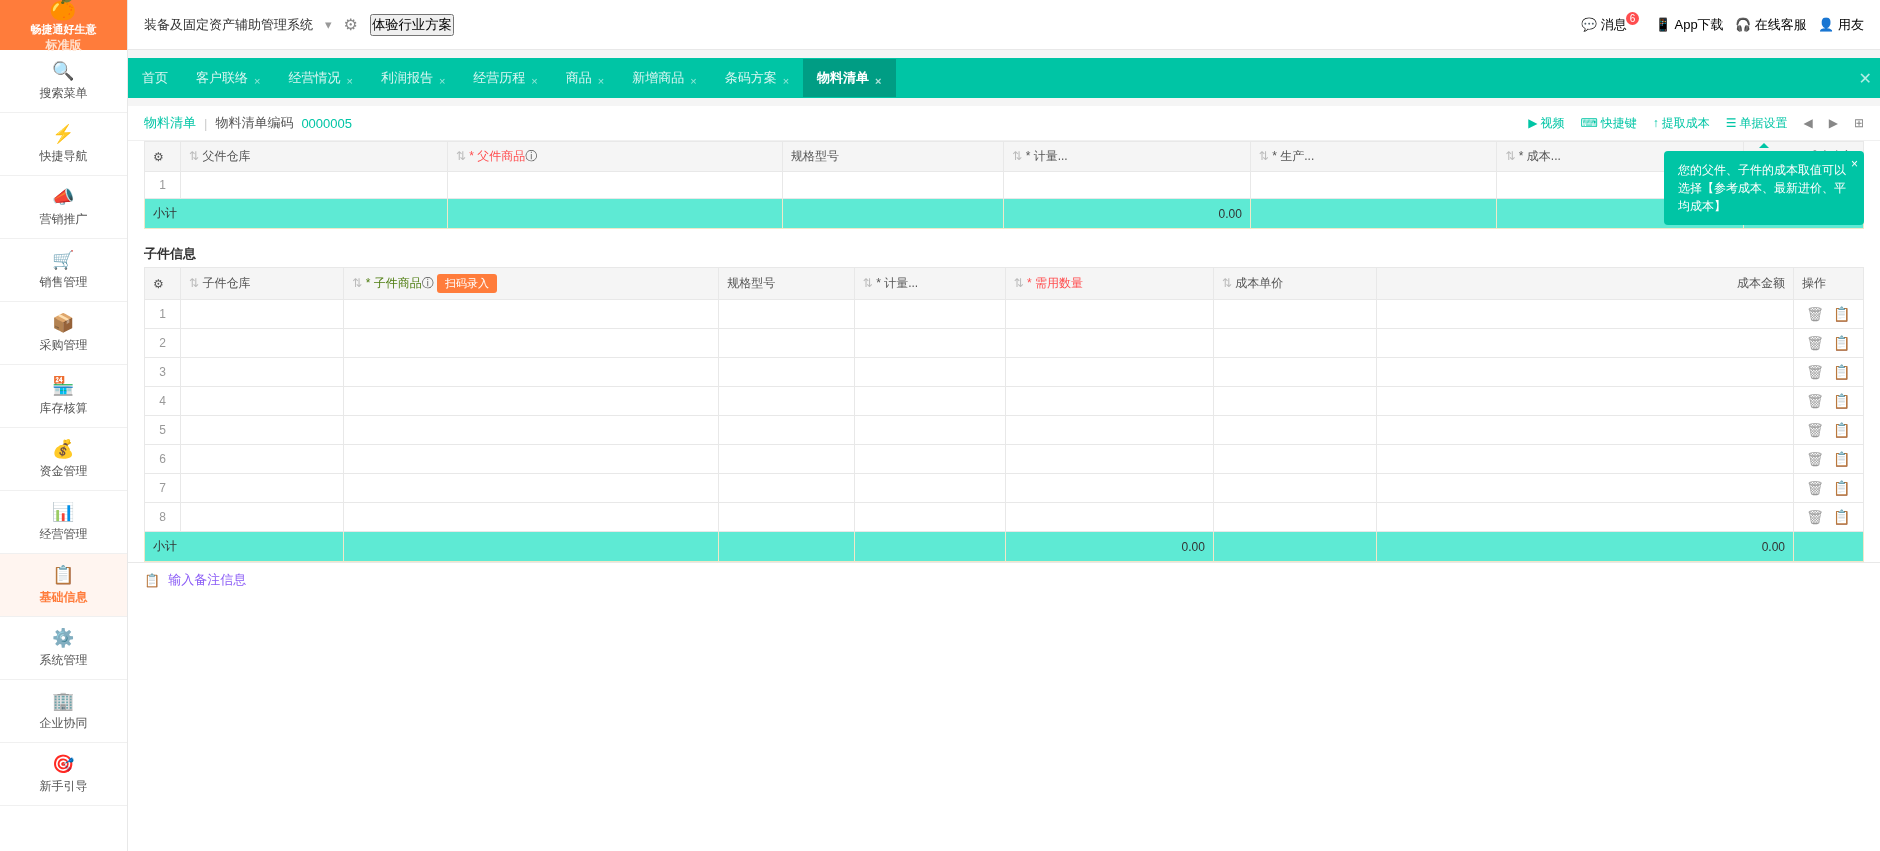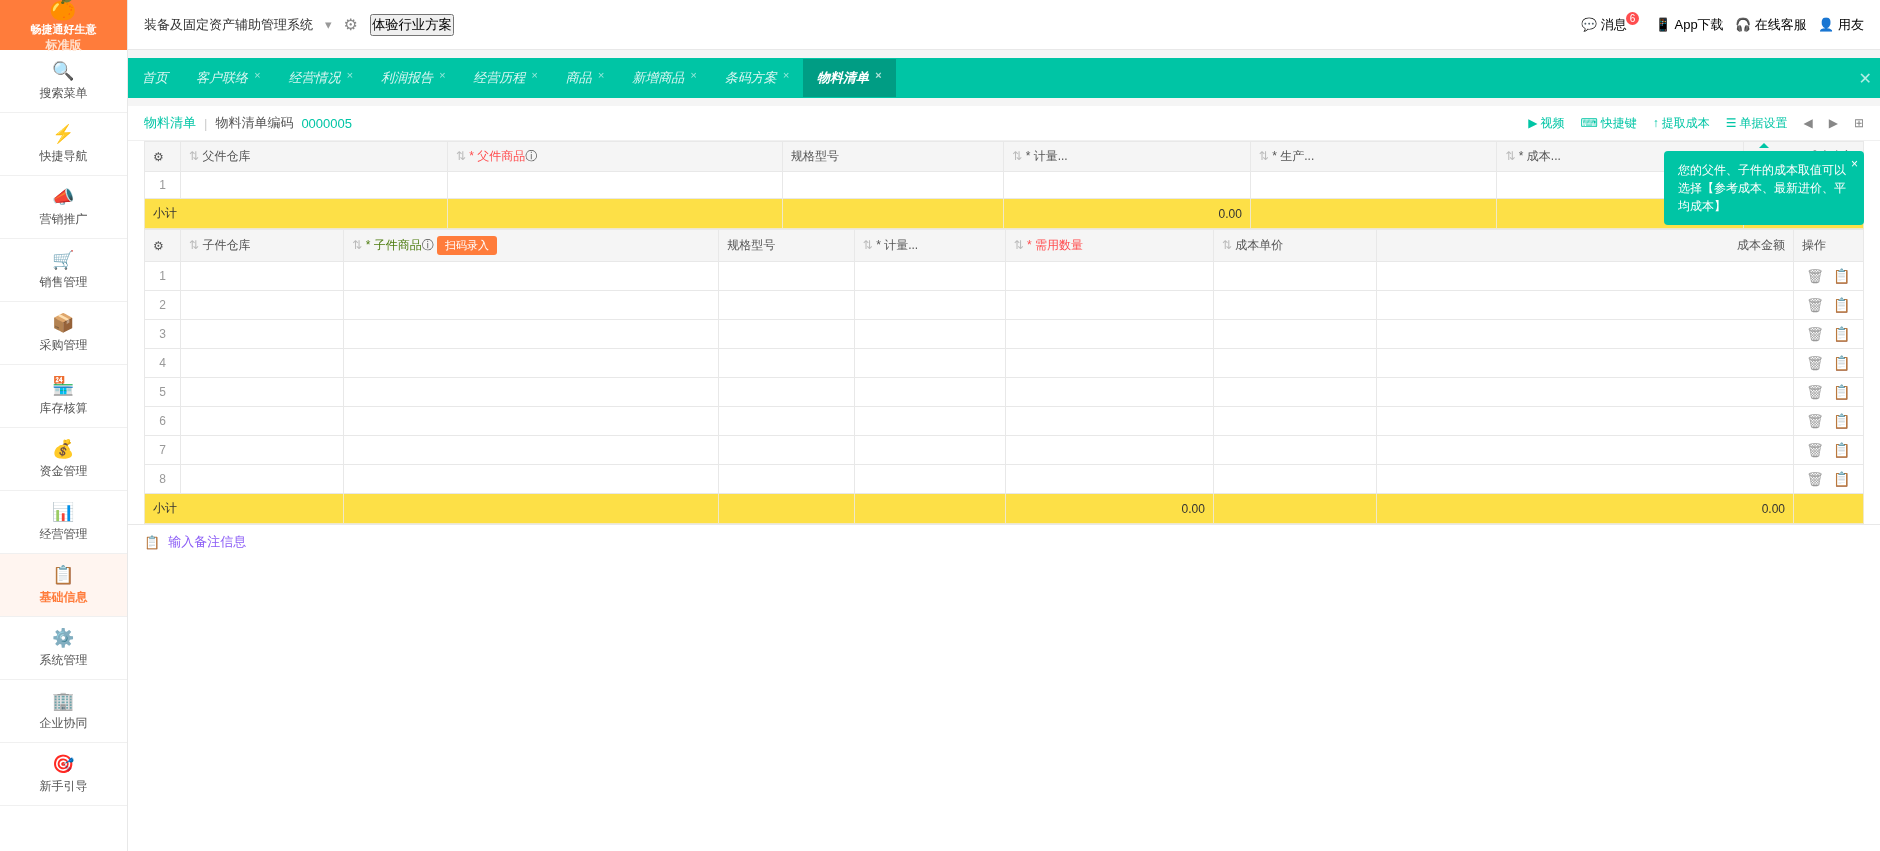--- a/index.html
+++ b/index.html
@@ -82,24 +82,23 @@
       min-height: 40px;
       overflow-x: auto;
     }
     .nav-tab {
       color: #fff;
       padding: 10px 14px;
       cursor: pointer;
       font-size: 13px;
       white-space: nowrap;
       display: flex;
-      align-items: flex-start;
+      align-items: flex-end;
       gap: 6px;
       opacity: 0.85;
-      font-style: italic;
     }
     .nav-tab.active { background: rgba(0,0,0,0.15); opacity: 1; font-weight: bold; }
     .nav-tab .close { font-size: 11px; opacity: 0.7; }
 
     
     .page-content {
       flex: 1;
       background: #fff;
       overflow-y: auto;
       display: flex;
@@ -140,21 +139,21 @@
       color: #555;
       font-weight: 500;
       white-space: nowrap;
     }
     .data-table td {
       border: 1px solid #e8e8e8;
       padding: 6px 8px;
       color: #333;
     }
     .data-table .row-num { color: #999; text-align: center; width: 36px; }
-    .data-table .subtotal { background: #fde047; font-weight: 500; }
+    .data-table .subtotal { background: #5eead4; font-weight: 500; }
     .data-table .subtotal td { border-color: #f0e8c8; }
     .col-settings { width: 32px; text-align: center; cursor: pointer; }
     .scan-btn {
       background: #ff7c3b;
       color: #fff;
       border: none;
       border-radius: 3px;
       padding: 2px 8px;
       font-size: 11px;
       cursor: pointer;
@@ -412,20 +411,21 @@
             <td></td>
             <td style="text-align:right;">0.00</td>
             <td></td>
             <td></td>
             <td style="text-align:right;">0.00</td>
           </tr>
         </tbody>
       </table>
     </div>
 
+    <div class="section-title" style="margin-top:8px;">子件信息</div>
     <div class="table-container">
       <table class="data-table">
         <thead>
           <tr>
             <th class="col-settings">⚙</th>
             <th><span style="color:#bbb;">⇅</span> <span>子件仓库</span></th>
             <th style="min-width:180px;">
               <span style="color:#bbb;">⇅</span>
               <span style="color:#4d7c0f;">* 子件商品</span>ⓘ
               <button class="scan-btn">扫码录入</button>

